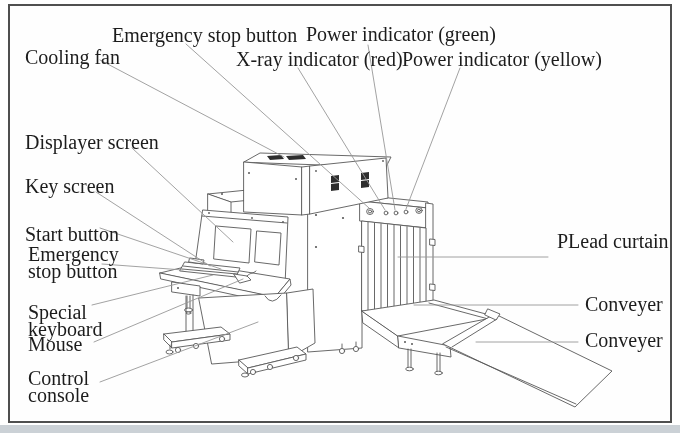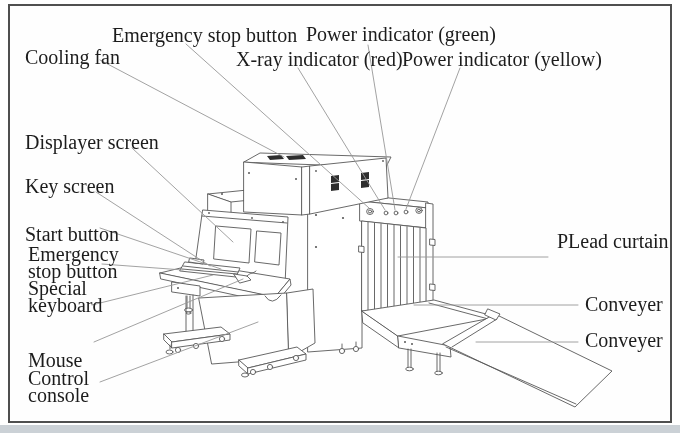--- a/index.html
+++ b/index.html
@@ -186,20 +186,20 @@
 <div class="lbl" style="left:25px;top:49px">Cooling fan</div>
 <div class="lbl" style="left:112px;top:27px">Emergency stop button</div>
 <div class="lbl" style="left:236px;top:51px">X-ray indicator (red)</div>
 <div class="lbl" style="left:306px;top:26px">Power indicator (green)</div>
 <div class="lbl" style="left:402px;top:51px">Power indicator (yellow)</div>
 <div class="lbl" style="left:25px;top:134px">Displayer screen</div>
 <div class="lbl" style="left:25px;top:178px">Key screen</div>
 <div class="lbl" style="left:25px;top:226px">Start button</div>
 <div class="lbl" style="left:28px;top:246px">Emergency
 stop button</div>
-<div class="lbl" style="left:28px;top:280px">Special
+<div class="lbl" style="left:28px;top:304px">Special
 keyboard</div>
-<div class="lbl" style="left:28px;top:352px">Mouse</div>
+<div class="lbl" style="left:28px;top:336px">Mouse</div>
 <div class="lbl" style="left:28px;top:370px">Control
 console</div>
 <div class="lbl" style="left:557px;top:233px">PLead curtain</div>
 <div class="lbl" style="left:585px;top:296px">Conveyer</div>
 <div class="lbl" style="left:585px;top:332px">Conveyer</div>
 
 </body></html>

